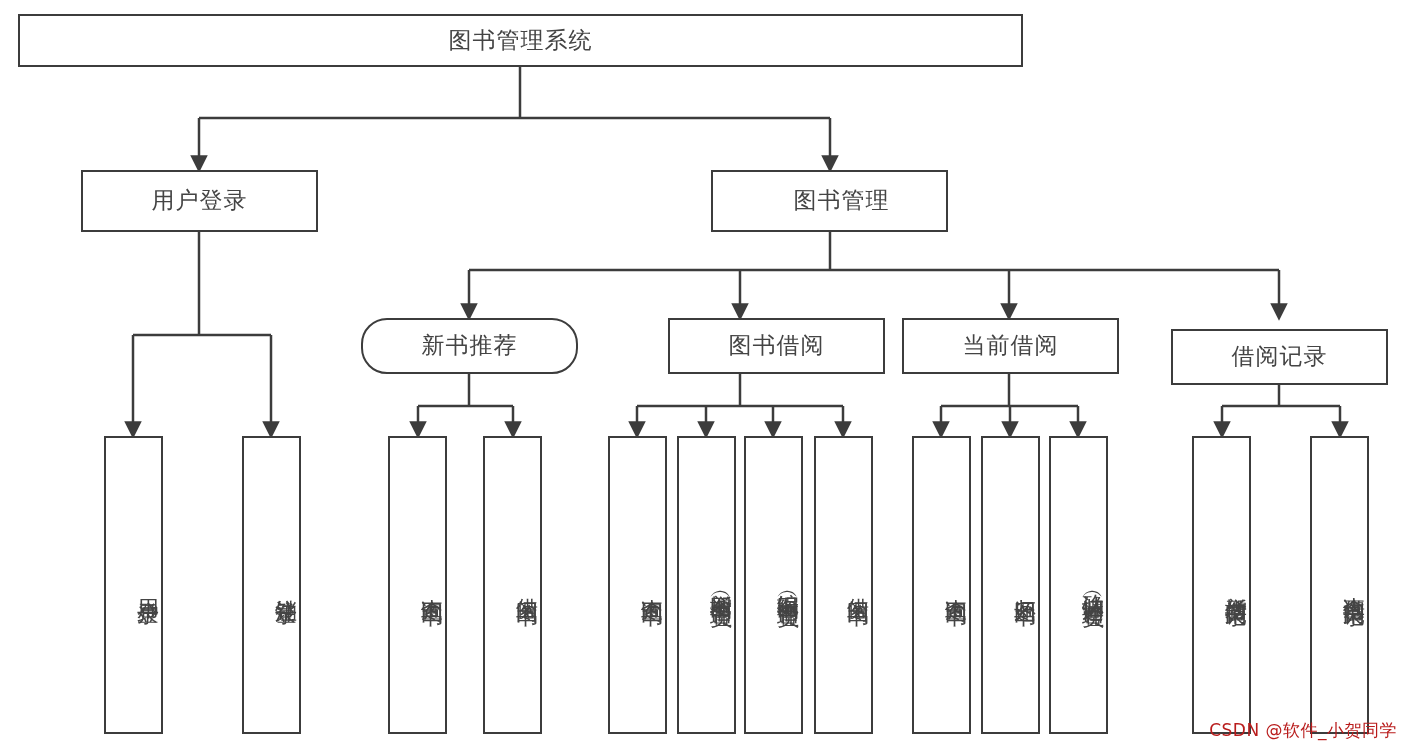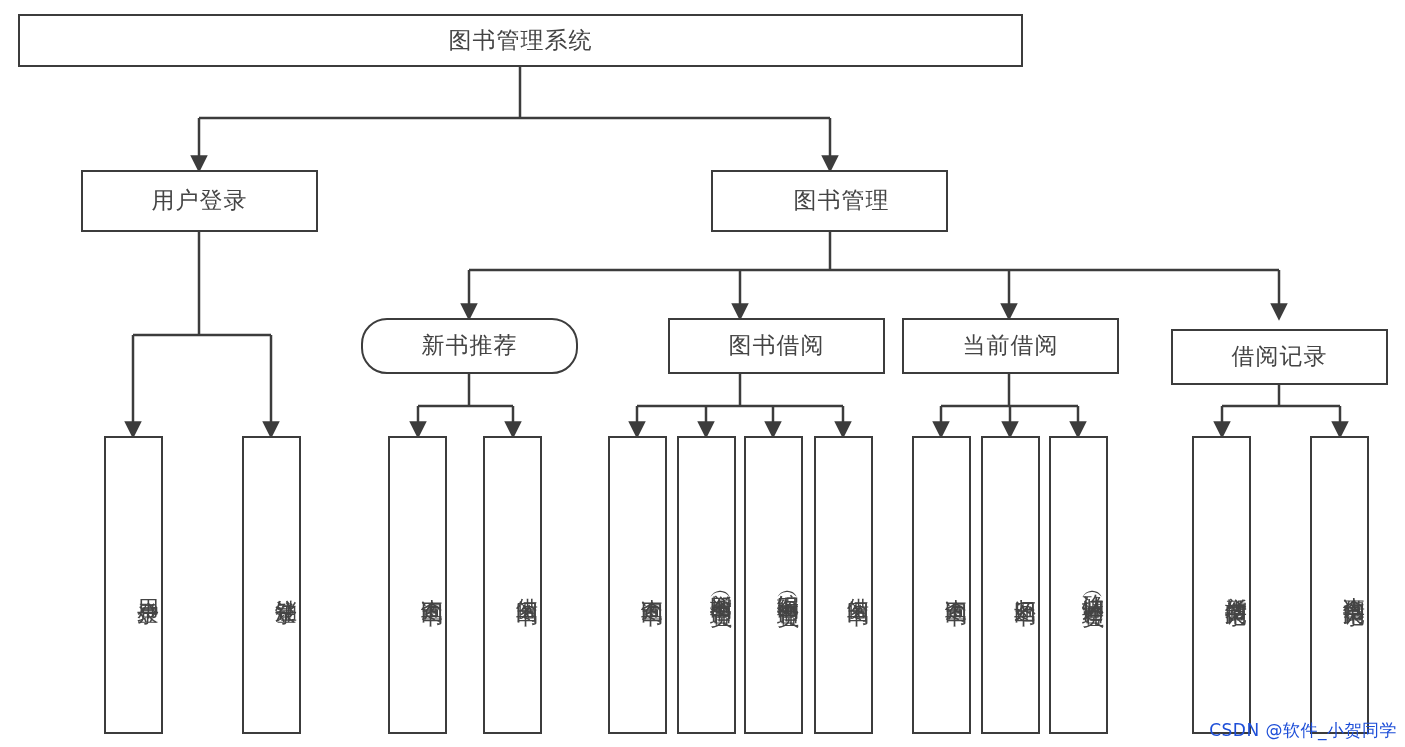--- a/index.html
+++ b/index.html
@@ -58,21 +58,21 @@
     white-space: nowrap;
   }
   .node-root {
     border-width: 2px;
   }
   .watermark {
     position: absolute;
     right: 8px;
     bottom: 5px;
     font-size: 17px;
-    color: #1d4ed8;
+    color: #b91c1c;
     letter-spacing: 0.5px;
     white-space: nowrap;
   }
 </style>
 </head>
 <body>
 
 <div id="canvas">
 
   <svg class="connectors" viewBox="0 0 1405 747" xmlns="http://www.w3.org/2000/svg">

